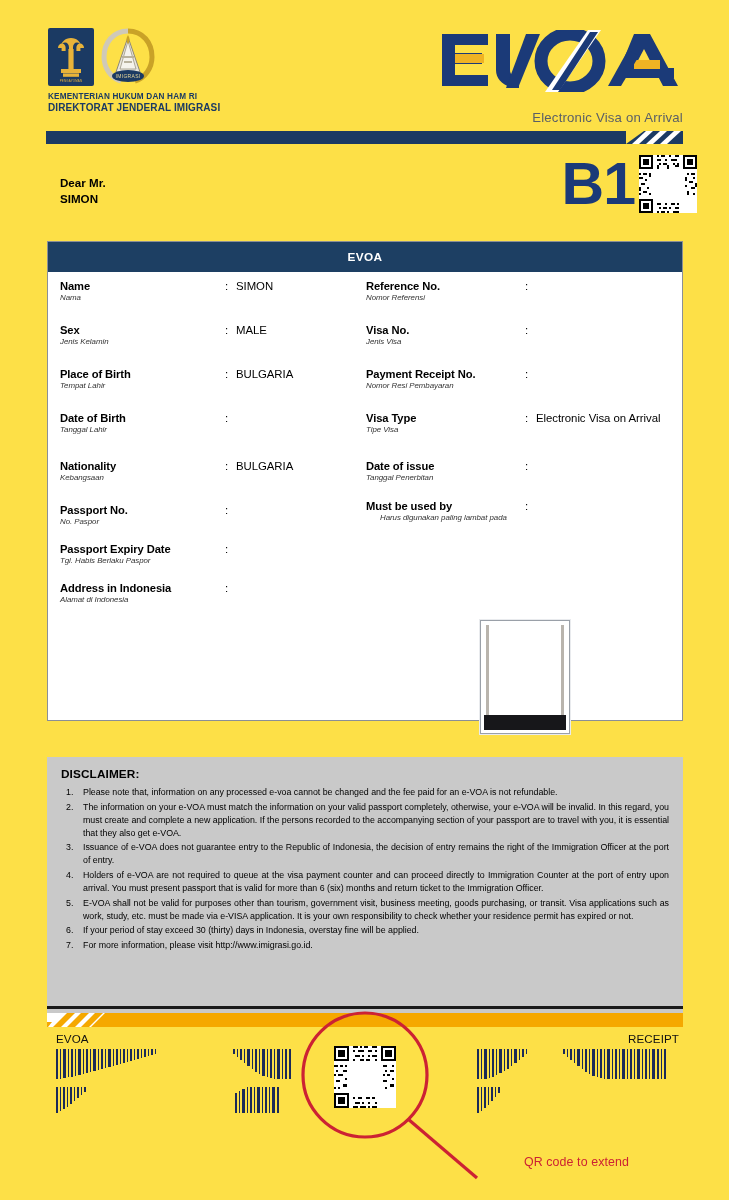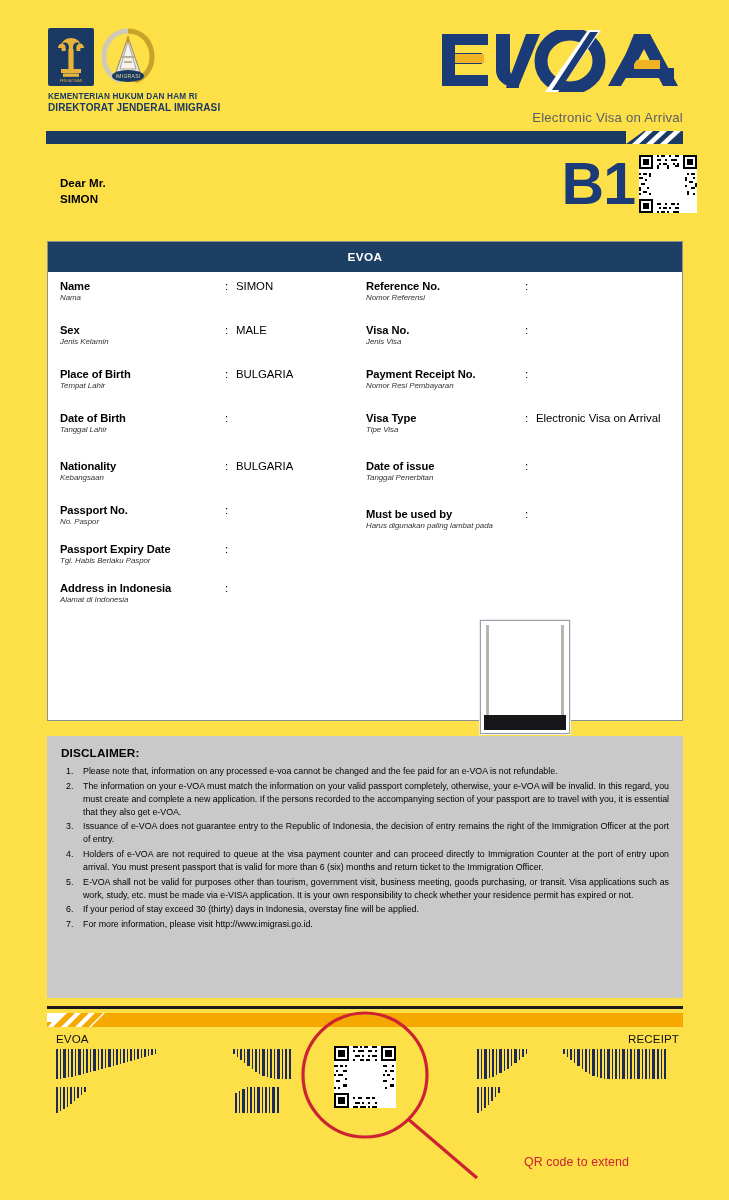--- a/index.html
+++ b/index.html
@@ -42,21 +42,21 @@
   .field{position:absolute;}
   .f-label{font-size:11.2px;font-weight:bold;line-height:13px;letter-spacing:-.1px;}
   .f-sub{font-size:7.9px;font-style:italic;color:#333;line-height:10px;letter-spacing:-.05px;}
   .f-colon{position:absolute;font-size:11.4px;line-height:13px;}
   .f-value{position:absolute;font-size:11.4px;line-height:15px;letter-spacing:-.05px;}
   .photo-box{position:absolute;left:432px;top:348px;width:88px;height:112px;background:#fff;border:1px solid #9aa0a8;box-shadow:0 0 0 1px #e9ebee;}
   .photo-inner{position:absolute;left:5px;top:4px;right:5px;bottom:4px;background:#fff;border-left:3px solid #b9b4ad;border-right:3px solid #b9b4ad;}
   .photo-base{position:absolute;left:3px;right:3px;bottom:3px;height:15px;background:#17171a;}
 
   
-  .disclaimer{position:absolute;left:47px;top:736px;width:636px;height:262px;background:#c9c9c9;box-sizing:border-box;padding:10px 14px 16px 14px;}
+  .disclaimer{position:absolute;left:47px;top:757px;width:636px;height:262px;background:#c9c9c9;box-sizing:border-box;padding:10px 14px 16px 14px;}
   .disc-title{font-size:11.8px;font-weight:bold;letter-spacing:.1px;margin-bottom:5px;}
   ol.disc-list{margin:0;padding:0;list-style:none;counter-reset:d;}
   ol.disc-list li{
     counter-increment:d;position:relative;padding-left:22px;
     font-size:8.85px;line-height:13.1px;text-align:justify;margin-bottom:1.5px;letter-spacing:-.02px;
   }
   ol.disc-list li:before{content:counter(d) ".";position:absolute;left:5px;top:0;font-size:8.85px;}
 
   
   .sep-line{position:absolute;left:47px;top:1006px;width:636px;height:3px;background:#1a1a1a;}
@@ -298,23 +298,23 @@
           <div class="f-sub">Tipe Visa</div>
           <div class="f-colon" style="left:159px;top:0;">:</div>
           <div class="f-value" style="left:170px;top:-1px;width:128px;">Electronic Visa on Arrival</div>
         </div>
         <div class="field" style="top:188px;">
           <div class="f-label">Date of issue</div>
           <div class="f-sub">Tanggal Penerbitan</div>
           <div class="f-colon" style="left:159px;top:0;">:</div>
           <div class="f-value" style="left:170px;top:-1px;"></div>
         </div>
-        <div class="field" style="top:236px;">
+        <div class="field" style="top:228px;">
           <div class="f-label">Must be used by</div>
-          <div class="f-sub" style="width:140px;">Harus digunakan paling lambat pada</div>
+          <div class="f-sub" style="width:140px;margin-left:14px;">Harus digunakan paling lambat pada</div>
           <div class="f-colon" style="left:159px;top:0;">:</div>
           <div class="f-value" style="left:170px;top:-1px;"></div>
         </div>
       </div>
 
       <div class="photo-box">
         <div class="photo-inner"></div>
         <div class="photo-base"></div>
       </div>
     </div>

